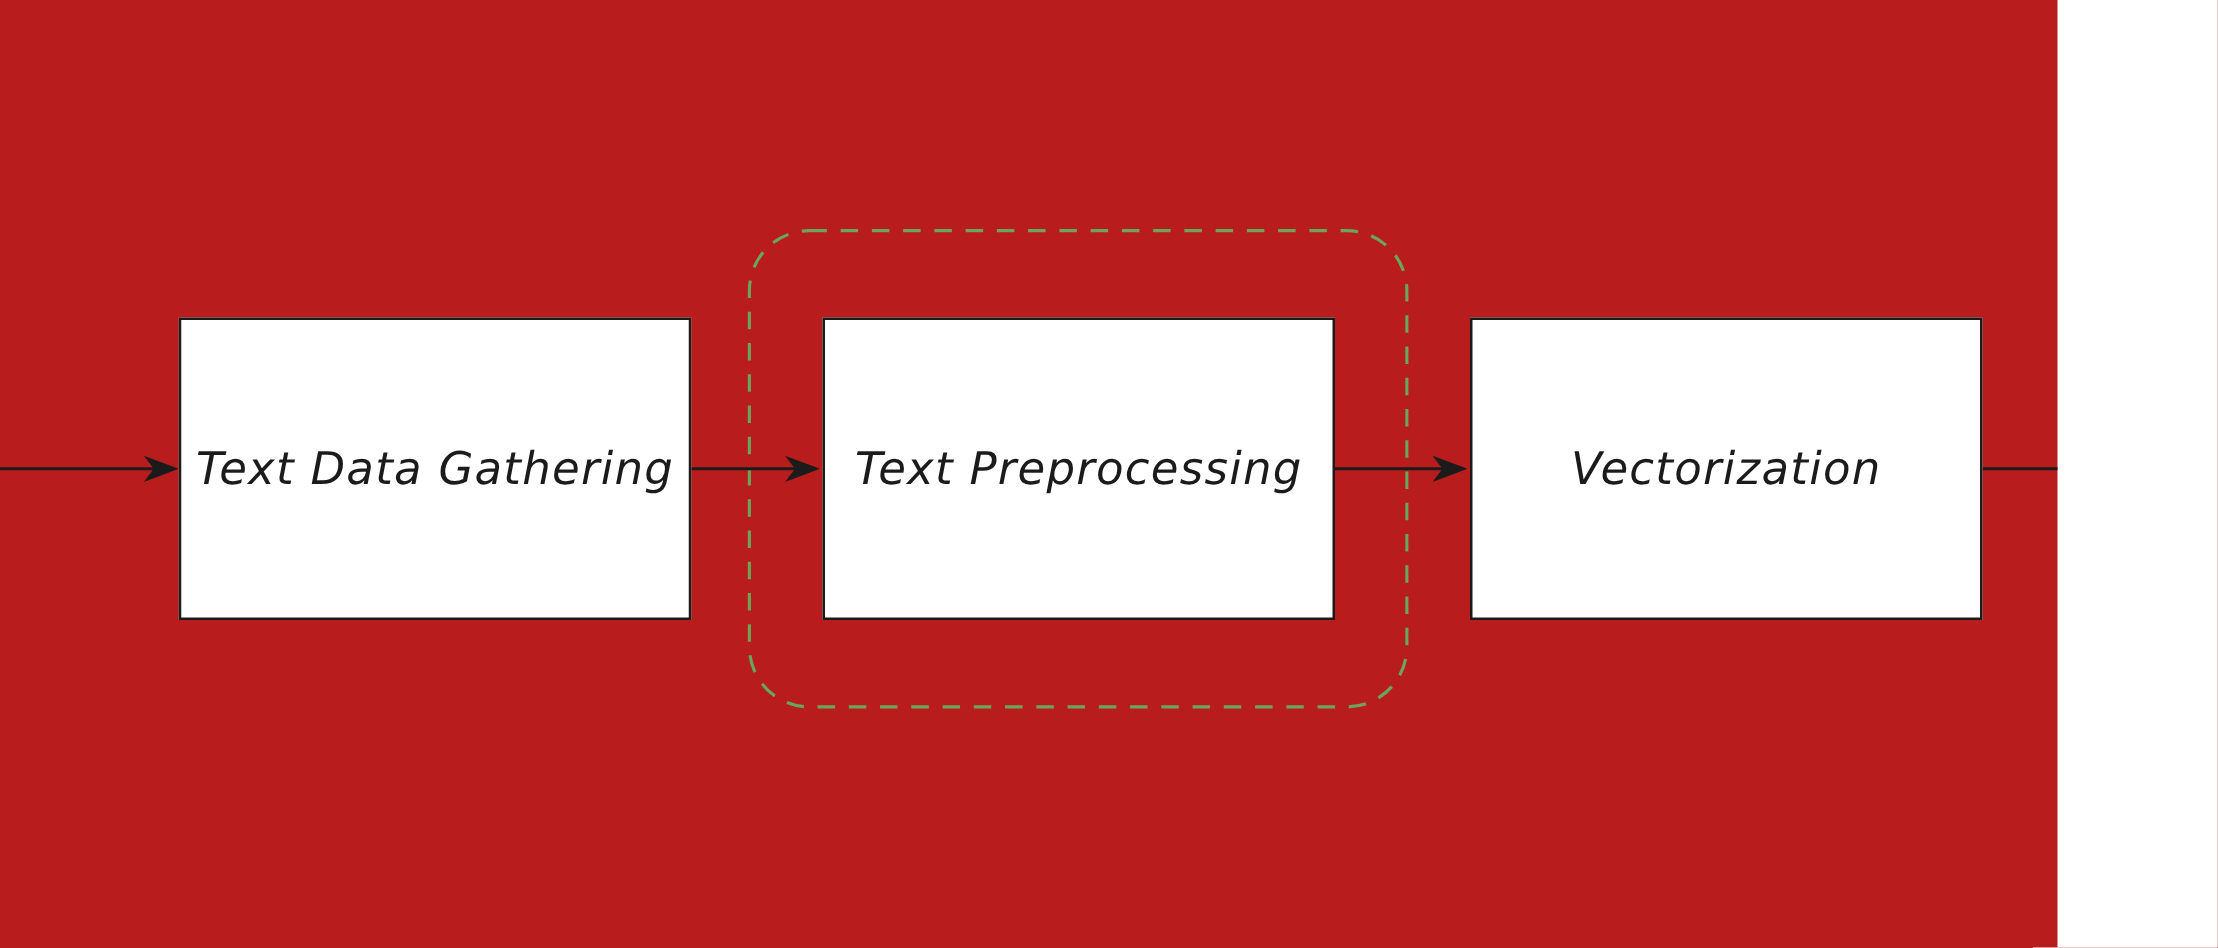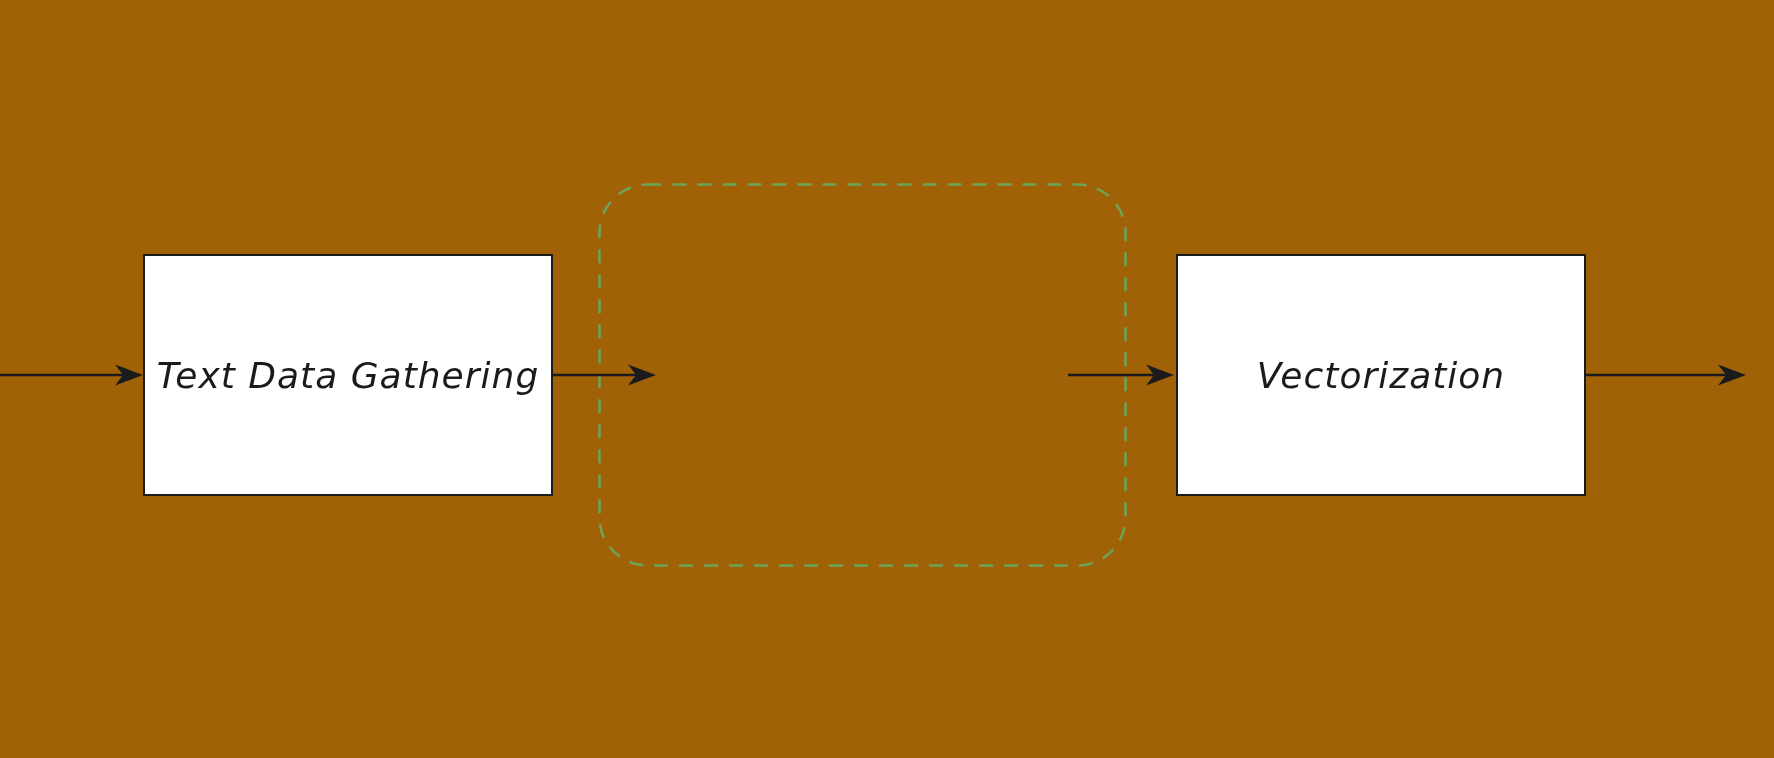--- a/index.html
+++ b/index.html
@@ -2,23 +2,23 @@
 <html><head>
 <meta charset="utf-8">
 <style>
   html, body {
     margin: 0;
     padding: 0;
     background: #ffffff;
   }
   .stage {
     position: relative;
-    width: 1774px;
+    width: 1646px;
     height: 758px;
-    background: #a16207;
+    background: #b91c1c;
     overflow: hidden;
     font-family: "DejaVu Sans", "Liberation Sans", sans-serif;
   }
   .connectors {
     position: absolute;
     left: 0;
     top: 0;
     width: 1774px;
     height: 758px;
     pointer-events: none;
@@ -74,18 +74,21 @@
     <g stroke="#1b1b1b" fill="#1b1b1b">
       <line x1="1586" y1="375" x2="1727" y2="375" stroke-width="2.5"></line>
       <path d="M1746 375 L1718 364.5 L1726 375 L1718 385.5 Z" stroke="none"></path>
     </g>
   </svg>
 
   <div class="node" id="node-0">
     <span class="node-label">Text Data Gathering</span>
   </div>
 
+  <div class="node" id="node-1">
+    <span class="node-label">Text Preprocessing</span>
+  </div>
 
   <div class="node" id="node-2">
     <span class="node-label">Vectorization</span>
   </div>
 
 </div>
 
 </body></html>

